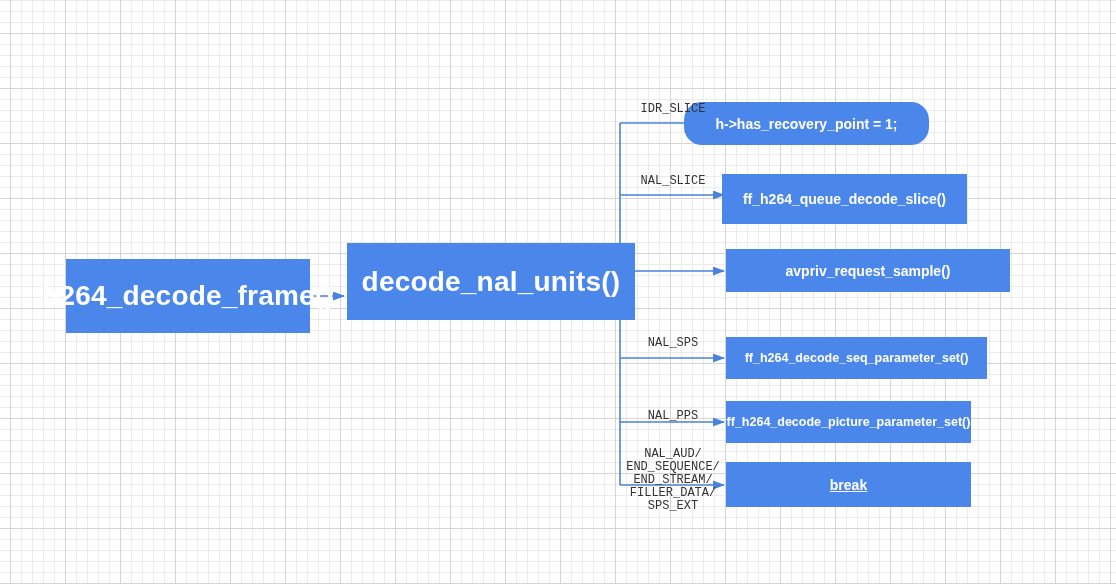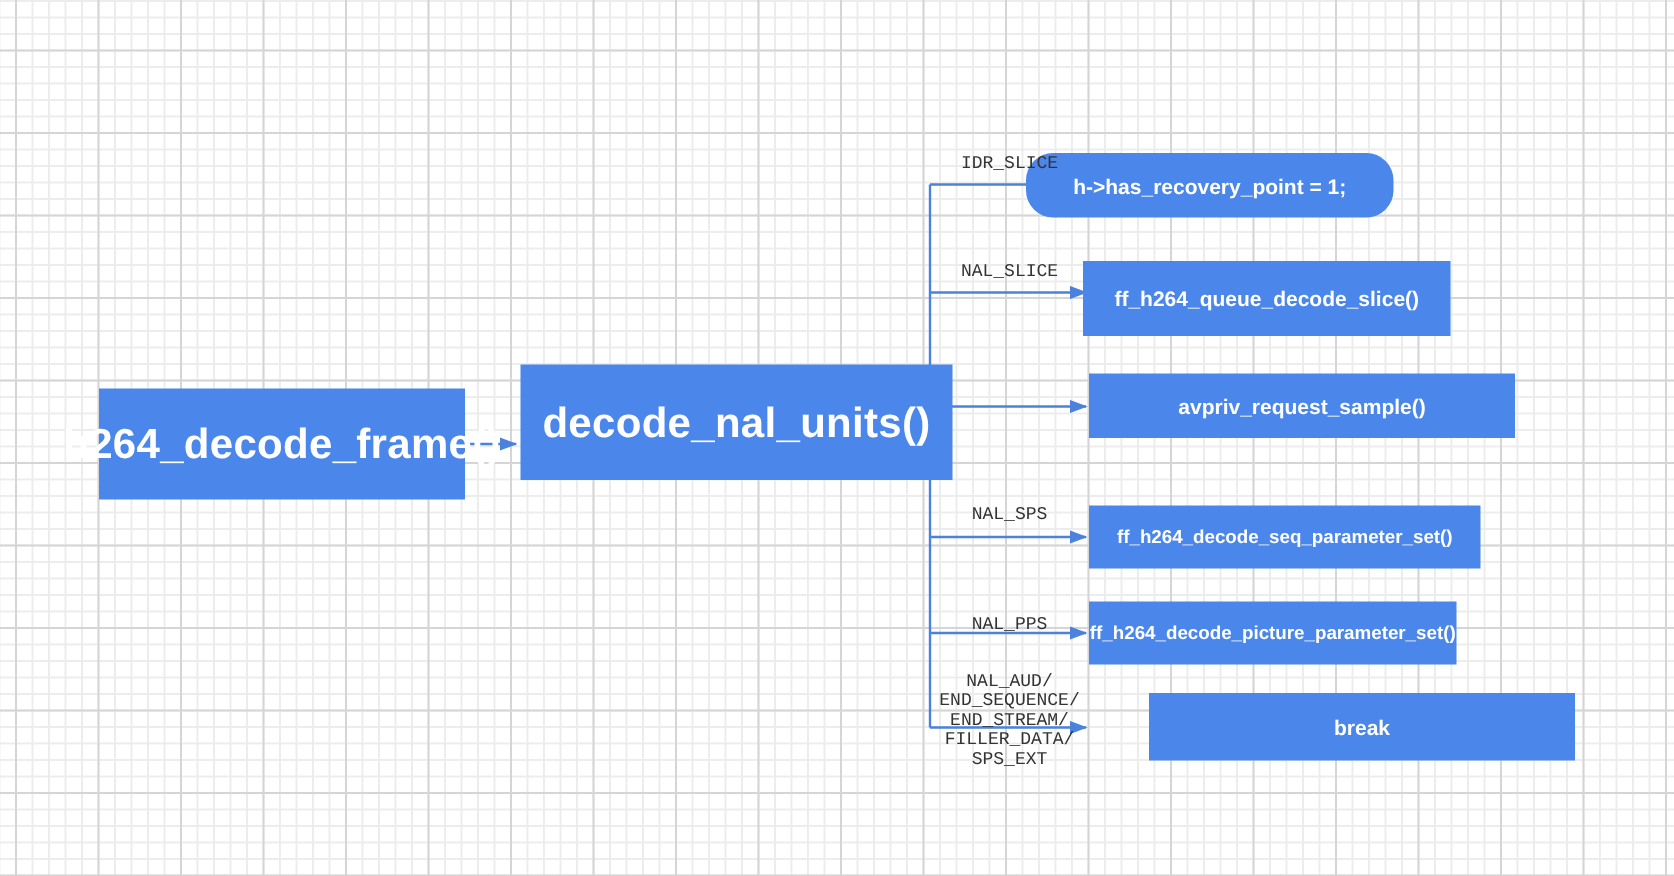--- a/index.html
+++ b/index.html
@@ -84,21 +84,21 @@
   <div class="node node-small" style="left:684px; top:102px; width:245px; height:43px;border-radius:18px;">h-&gt;has_recovery_point = 1;</div>
 
   <div class="node node-small" style="left:722px; top:174px; width:245px; height:50px;">ff_h264_queue_decode_slice()</div>
 
   <div class="node node-small" style="left:726px; top:249px; width:284px; height:43px;">avpriv_request_sample()</div>
 
   <div class="node node-tiny" style="left:726px; top:337px; width:261px; height:42px;">ff_h264_decode_seq_parameter_set()</div>
 
   <div class="node node-tiny" style="left:726px; top:401px; width:245px; height:42px;">ff_h264_decode_picture_parameter_set()</div>
 
-  <div class="node node-small" style="left:766px; top:462px; width:284px; height:45px;">break</div>
+  <div class="node node-small" style="left:726px; top:462px; width:245px; height:45px;text-decoration:underline;">break</div>
 
   <div class="edge-label" style="left:598px; top:103px;">IDR_SLICE</div>
 
   <div class="edge-label" style="left:598px; top:175px;">NAL_SLICE</div>
 
 
   <div class="edge-label" style="left:598px; top:337px;">NAL_SPS</div>
 
   <div class="edge-label" style="left:598px; top:410px;">NAL_PPS</div>
 

